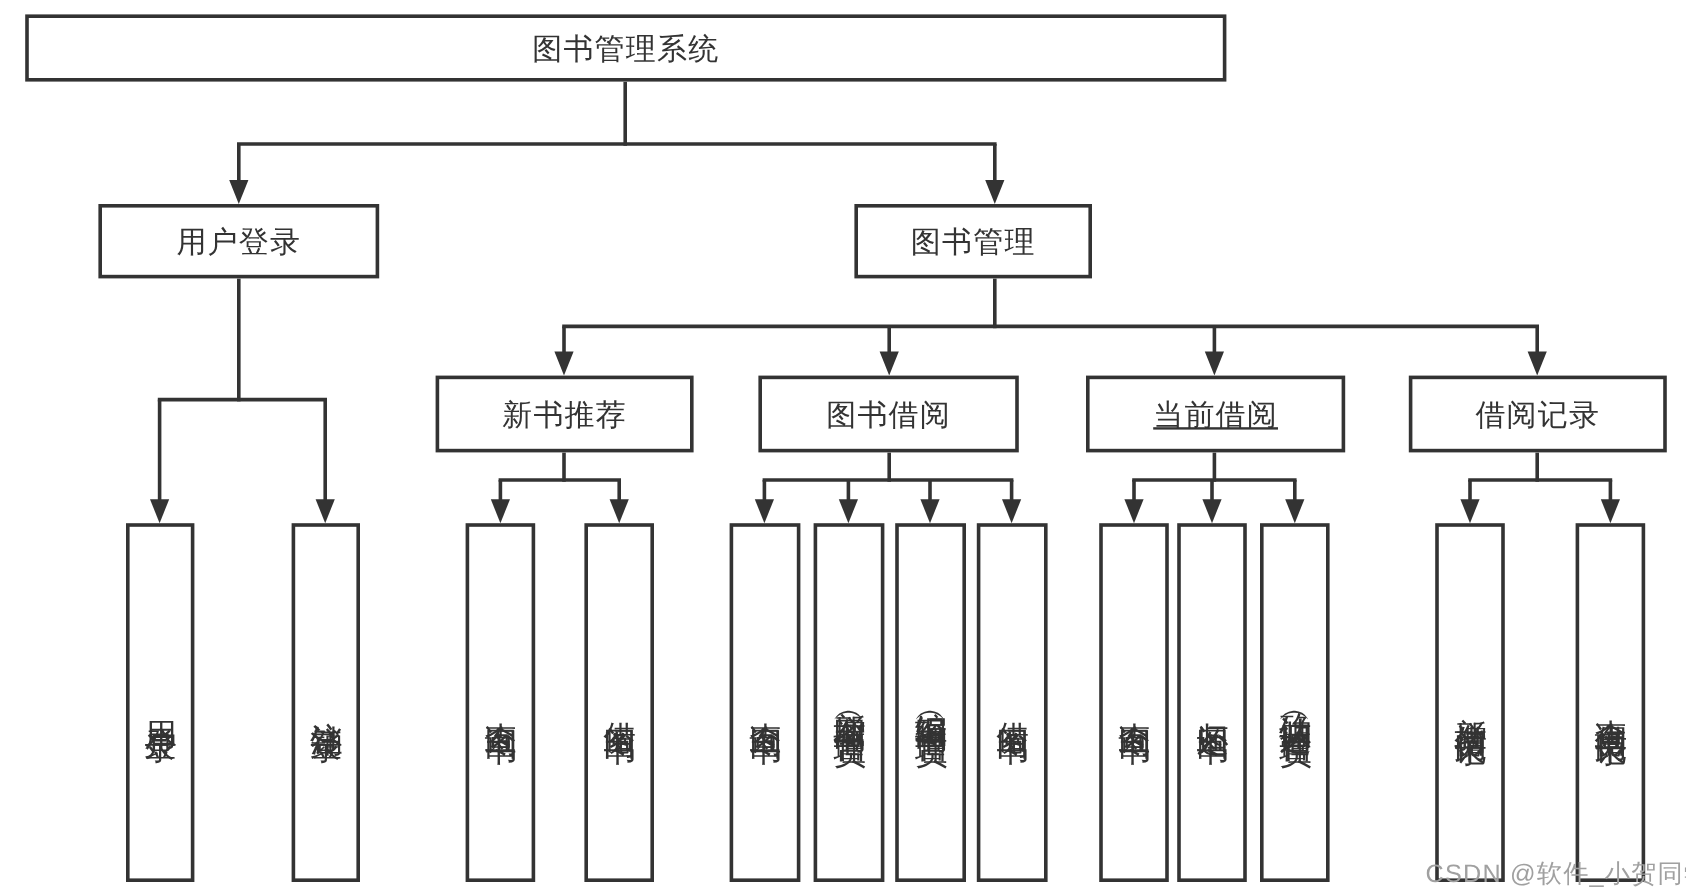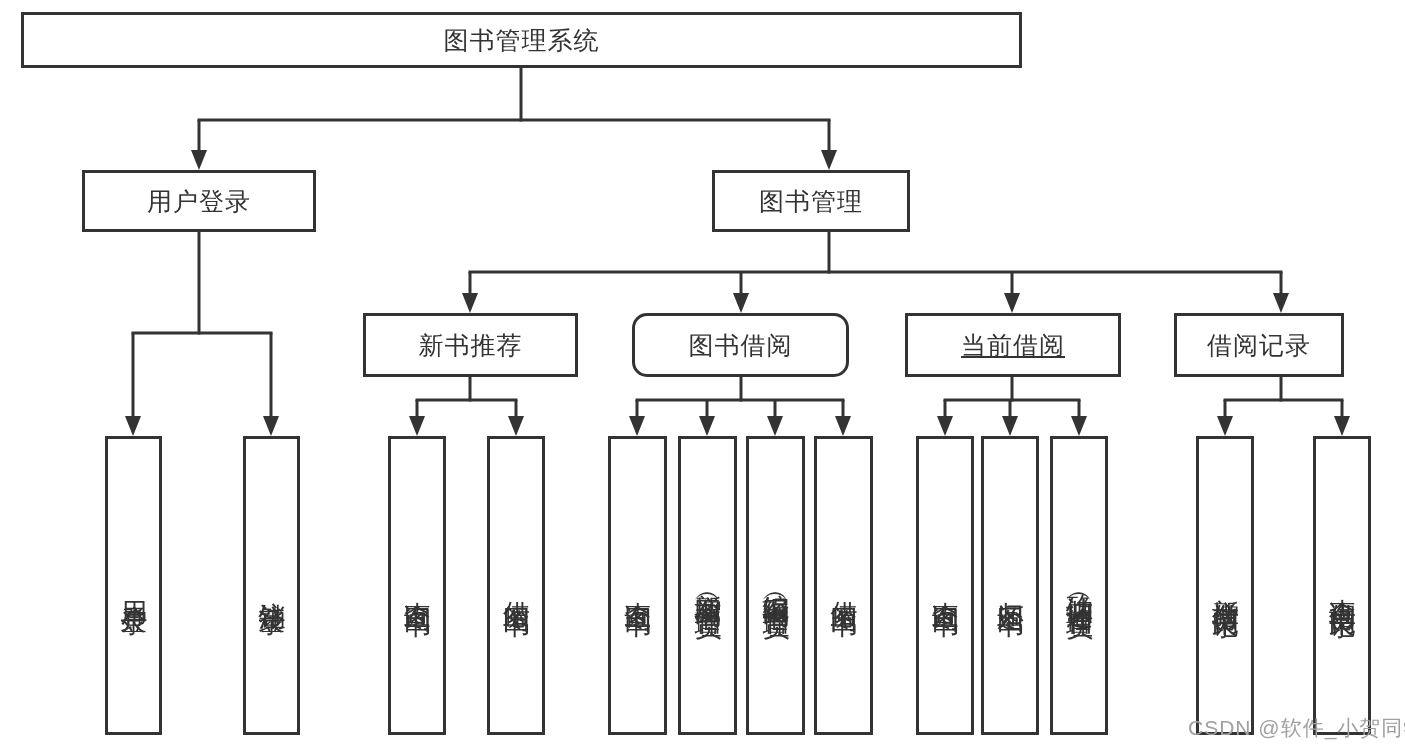--- a/index.html
+++ b/index.html
@@ -108,23 +108,23 @@
       <polygon points="1334,416 1350,416 1342,436"></polygon>
     </g>
   </svg>
 
   <div class="box hbox root">图书管理系统</div>
 
   <div class="box hbox lvl2" style="left:82px;width:234px;">用户登录</div>
   <div class="box hbox lvl2" style="left:712px;width:198px;">图书管理</div>
 
   <div class="box hbox lvl3" style="left:363px;width:215px;">新书推荐</div>
-  <div class="box hbox lvl3" style="left:632px;width:217px;border-radius:15px;">图书借阅</div>
+  <div class="box hbox lvl3" style="left:632px;width:217px;">图书借阅</div>
   <div class="box hbox lvl3" style="left:905px;width:216px;text-decoration:underline;">当前借阅</div>
-  <div class="box hbox lvl3" style="left:1174px;width:170px;">借阅记录</div>
+  <div class="box hbox lvl3" style="left:1174px;width:215px;">借阅记录</div>
 
   <div class="box leaf" style="left:105px;width:57px;">用户登录</div>
   <div class="box leaf" style="left:243px;width:57px;">注销登录</div>
 
   <div class="box leaf" style="left:388px;">查询图书</div>
   <div class="box leaf" style="left:487px;">借阅图书</div>
 
   <div class="box leaf" style="left:608px;width:59px;">查询图书</div>
   <div class="box leaf" style="left:678px;width:59px;">新增图书（管理员）</div>
   <div class="box leaf" style="left:746px;width:59px;">编辑图书（管理员）</div>

